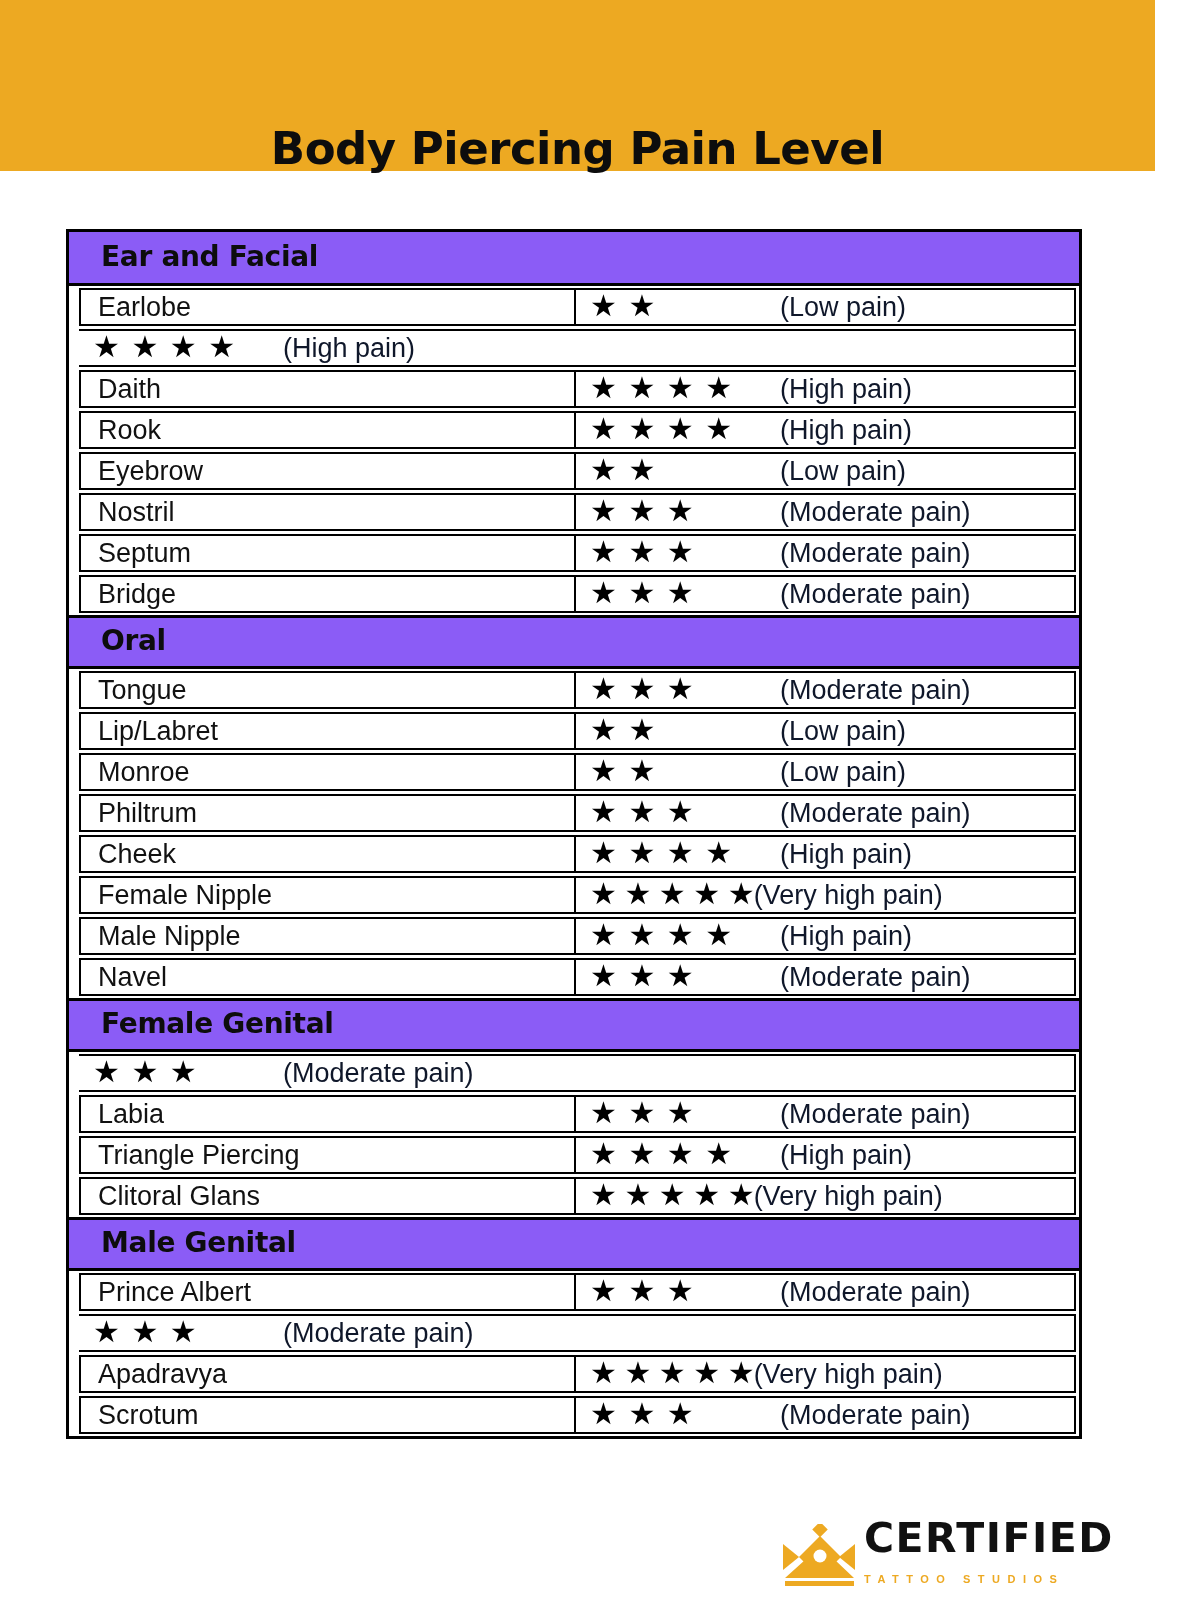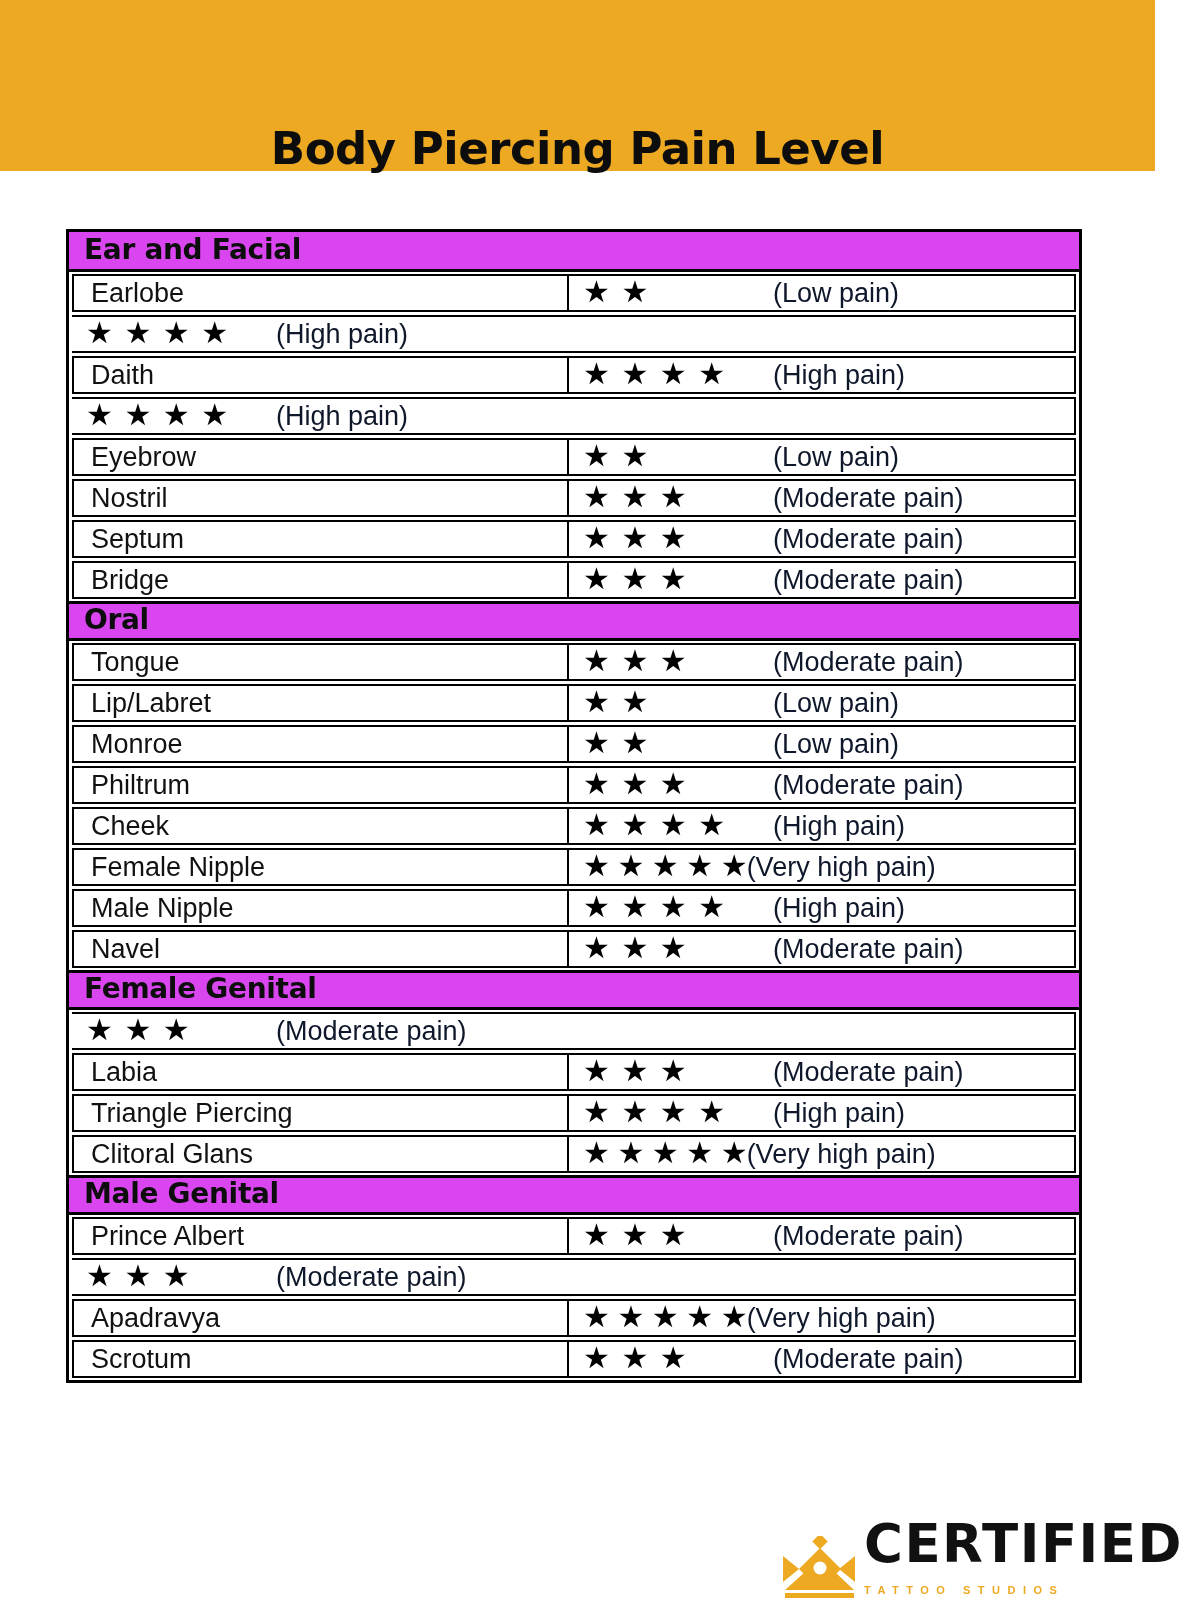--- a/index.html
+++ b/index.html
@@ -43,26 +43,26 @@
     position: absolute;
     left: 66px;
     top: 229px;
     width: 1016px;
     border: 3px solid #000000;
     box-sizing: border-box;
     background: #ffffff;
   }
 
   .section-header {
-    background: #d946ef;
-    height: 40px;
+    background: #8b5cf6;
+    height: 54px;
     box-sizing: border-box;
     display: flex;
     align-items: center;
-    padding-left: 15px;
+    padding-left: 32px;
     border-bottom: 3px solid #000;
     border-top: 3px solid #000;
   }
   .section-header:first-child {
     border-top: none;
   }
   .section-header-label {
     font-family: "DejaVu Sans", sans-serif;
     font-weight: bold;
     font-size: 28px;
@@ -70,21 +70,21 @@
     color: #0d0d0d;
     line-height: 1;
     margin-top: -2px;
   }
 
   .row {
     height: 42px;
     box-sizing: border-box;
     display: flex;
     align-items: stretch;
-    padding: 2px 3px 2px 3px;
+    padding: 2px 3px 2px 10px;
   }
   .row + .row {
     margin-top: -1px;
   }
 
   .cell-name {
     width: 497px;
     box-sizing: border-box;
     border: 2px solid #000;
     display: flex;
@@ -145,21 +145,21 @@
     position: relative;
   }
   .logo-text-wrap {
     display: flex;
     flex-direction: column;
     align-items: stretch;
   }
   .logo-word {
     font-family: "DejaVu Sans", sans-serif;
     font-weight: bold;
-    font-size: 53px;
+    font-size: 41px;
     letter-spacing: 1.5px;
     color: #111111;
     line-height: 0.95;
   }
   .logo-sub {
     font-family: Liberation Sans, sans-serif;
     font-weight: bold;
     font-size: 11px;
     letter-spacing: 7.5px;
     color: #eda922;
@@ -196,20 +196,23 @@
     <div class="row">
       <div class="cell-name">
         <span class="cell-name-label">Daith</span>
       </div>
       <div class="cell-rating">
         <span class="stars">★ ★ ★ ★</span>
         <span class="pain-label">(High pain)</span>
       </div>
     </div>
     <div class="row">
+      <div class="cell-name">
+        <span class="cell-name-label">Rook</span>
+      </div>
       <div class="cell-rating">
         <span class="stars">★ ★ ★ ★</span>
         <span class="pain-label">(High pain)</span>
       </div>
     </div>
     <div class="row">
       <div class="cell-name">
         <span class="cell-name-label">Eyebrow</span>
       </div>
       <div class="cell-rating">

